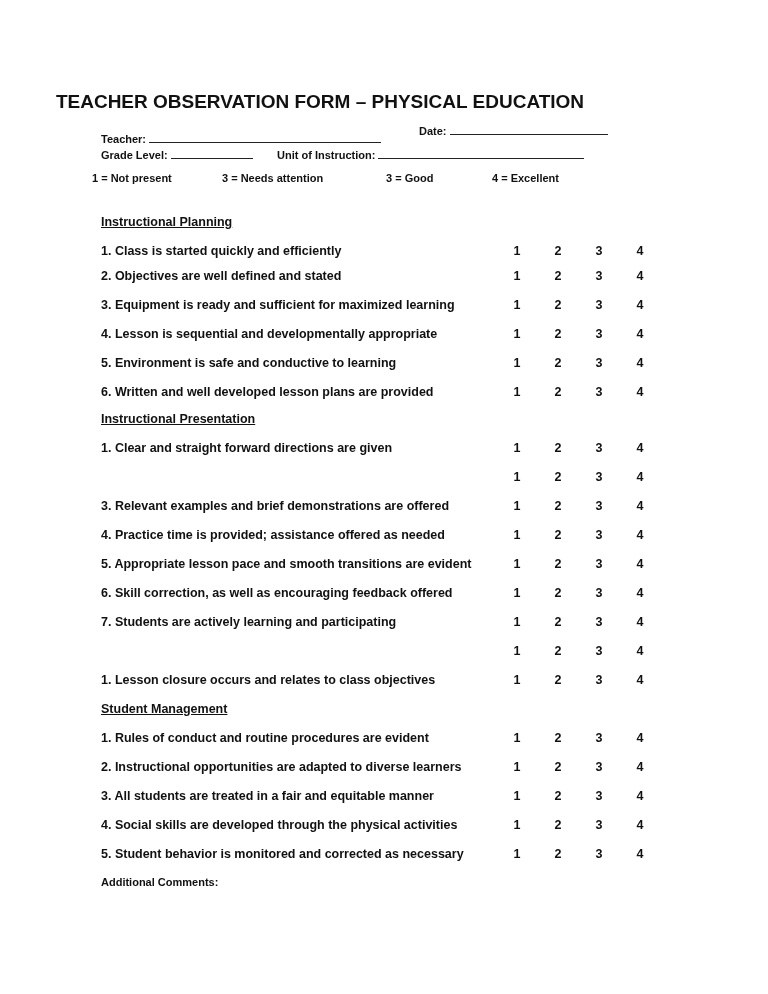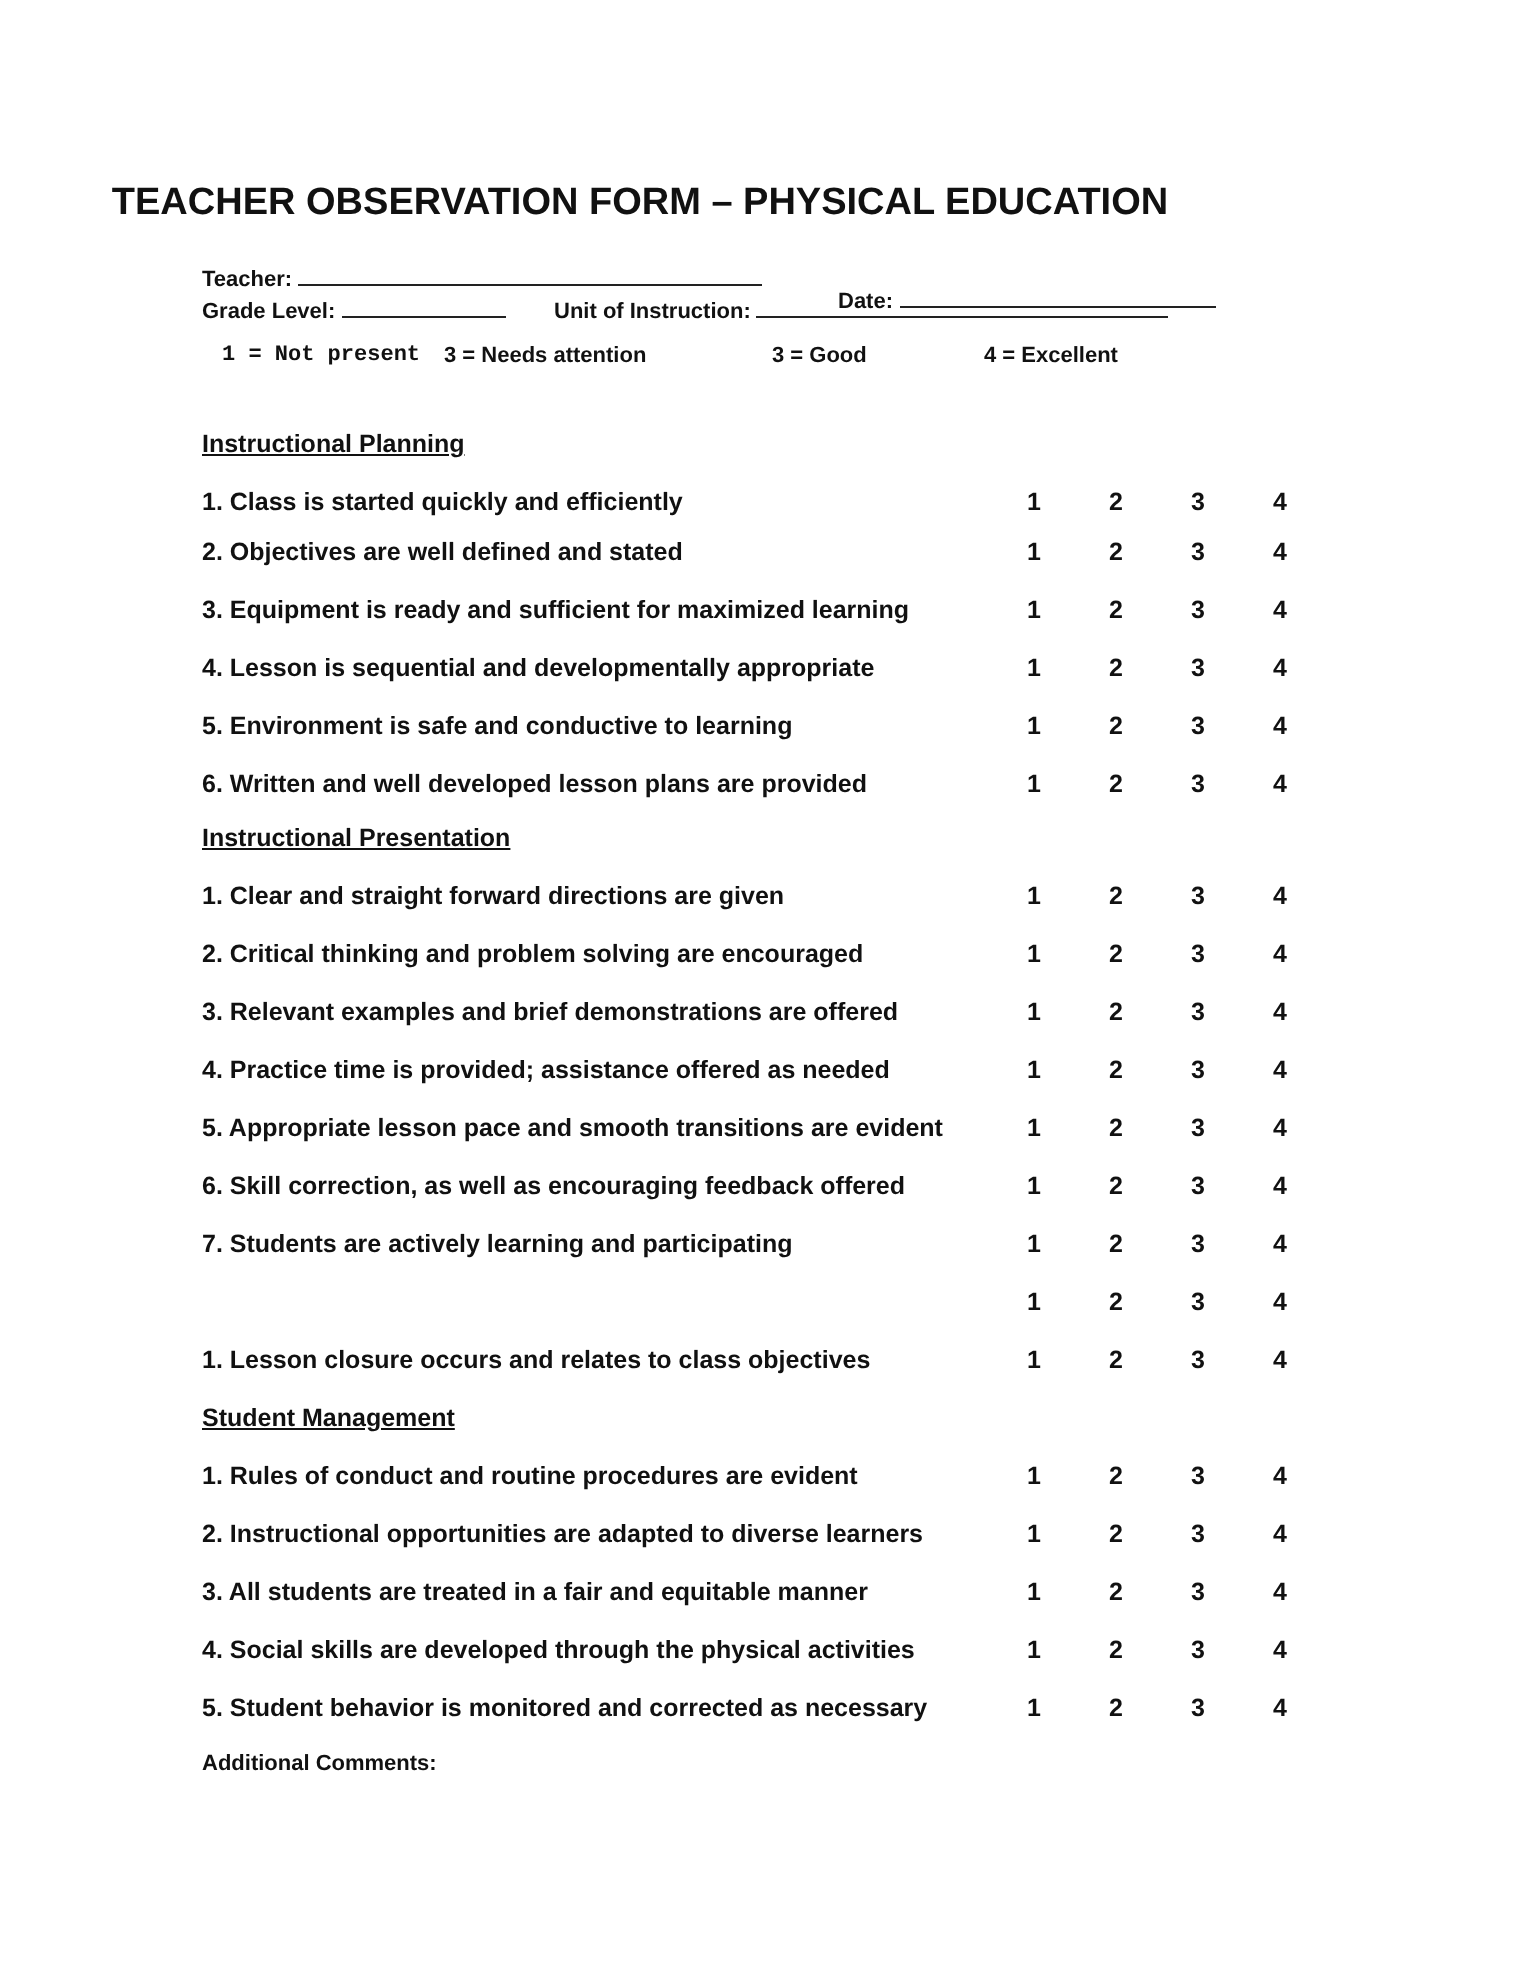--- a/index.html
+++ b/index.html
@@ -17,34 +17,34 @@
 </style>
 </head>
 <body>
 
 <div class="abs title">TEACHER OBSERVATION FORM  –  PHYSICAL EDUCATION</div>
 
 <div class="abs fs" style="top:131px; left:101px;">
   <span>Teacher:</span>
   <span class="blank" style="width:232px;"></span>
 </div>
-<div class="abs fs" style="top:142px; left:419px;">
+<div class="abs fs" style="top:123px; left:419px;">
   <span>Date:</span>
   <span class="blank" style="width:158px;"></span>
 </div>
 <div class="abs fs" style="top:147px; left:101px;">
   <span>Grade Level:</span>
   <span class="blank" style="width:82px;"></span>
 </div>
 <div class="abs fs" style="top:147px; left:277px;">
   <span>Unit of Instruction:</span>
   <span class="blank" style="width:206px;"></span>
 </div>
 
-<div class="abs fs" style="top:172px; left:111px;font-family:Liberation Mono, monospace;">1 = Not present</div>
+<div class="abs fs" style="top:172px; left:92px;">1 = Not present</div>
 <div class="abs fs" style="top:172px; left:222px;">3 = Needs attention</div>
 <div class="abs fs" style="top:172px; left:386px;">3 = Good</div>
 <div class="abs fs" style="top:172px; left:492px;">4 = Excellent</div>
 
 <div class="abs section" style="top:215px; left:101px;">Instructional Planning</div>
 
 <div class="row" style="top:244px;">
     <span class="label">1. Class is started quickly and efficiently</span>
     <span class="score s1">1</span>
     <span class="score s2">2</span>
@@ -90,21 +90,20 @@
 <div class="abs section" style="top:412px; left:101px;">Instructional Presentation</div>
 
 <div class="row" style="top:441px;">
     <span class="label">1.  Clear and straight forward directions are given</span>
     <span class="score s1">1</span>
     <span class="score s2">2</span>
     <span class="score s3">3</span>
     <span class="score s4">4</span>
   </div>
 <div class="row" style="top:470px;">
-    <span class="label">2.  Critical thinking and problem solving are encouraged</span>
     <span class="score s1">1</span>
     <span class="score s2">2</span>
     <span class="score s3">3</span>
     <span class="score s4">4</span>
   </div>
 <div class="row" style="top:499px;">
     <span class="label">3.  Relevant examples and brief demonstrations are offered</span>
     <span class="score s1">1</span>
     <span class="score s2">2</span>
     <span class="score s3">3</span>

